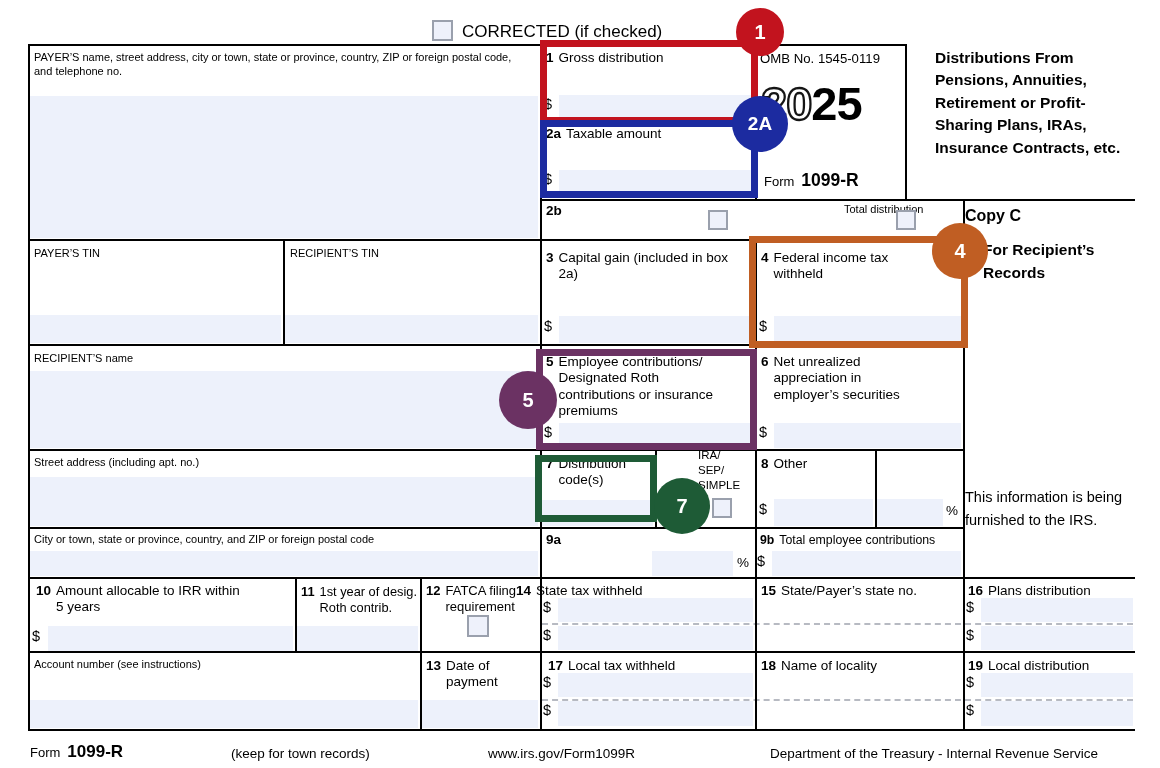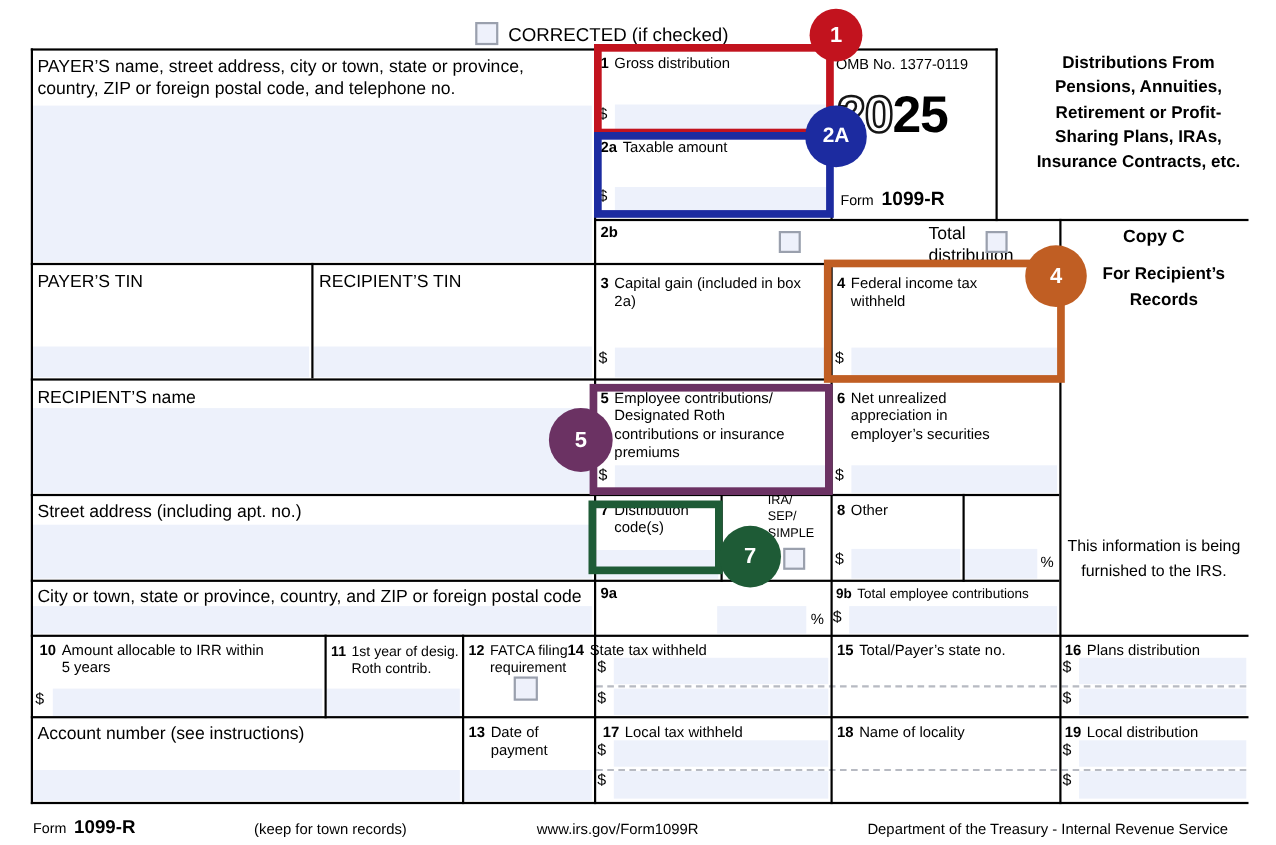--- a/index.html
+++ b/index.html
@@ -6,24 +6,24 @@
   #page{position:relative;width:1160px;height:768px;background:#fff;overflow:hidden;
         font-family:"Liberation Sans","DejaVu Sans",sans-serif;color:#000;}
   .abs{position:absolute;}
   .strip{position:absolute;background:#edf1fb;z-index:1;}
   .hl{position:absolute;background:#000;height:2px;z-index:3;}
   .vl{position:absolute;background:#000;width:2px;z-index:3;}
   .dash{position:absolute;border-top:2px dashed #b7bac2;height:0;z-index:2;}
   .cb{position:absolute;background:#eef1fb;border:2px solid #9aa0ad;z-index:4;box-sizing:border-box;}
   .lbl{position:absolute;font-size:13.5px;line-height:1.22;display:flex;gap:5px;z-index:4;}
   .lbl b{font-weight:700;}
-  .plain{position:absolute;font-size:16px;line-height:1.25;z-index:4;}
+  .plain{position:absolute;font-size:11px;line-height:1.25;z-index:4;}
   .dol{position:absolute;font-size:14.5px;z-index:4;}
   .pct{position:absolute;font-size:13.5px;z-index:4;}
-  .rt{text-align:center;}
+  .rt{text-align:left;}
   .bold{font-weight:700;}
   .obox{position:absolute;border-style:solid;border-width:7px;z-index:7;box-sizing:border-box;background:transparent;}
   .circle{position:absolute;border-radius:50%;color:#fff;font-weight:700;display:flex;
           align-items:center;justify-content:center;z-index:8;}
   .year{font-weight:700;font-size:47px;line-height:1;letter-spacing:-1px;z-index:4;}
   .y-o{color:#fff;-webkit-text-stroke:2.3px #151515;}
   .y-s{color:#000;}
   .formno{display:flex;align-items:baseline;gap:7px;z-index:4;}
 </style>
 </head>
@@ -182,21 +182,21 @@
     </div>
 
   <div class="lbl" style="left:516px;top:583px">
       <b>14</b>
       <span>State tax withheld</span>
     </div>
   <div class="dol" style="left:543px;top:599px">$</div>
   <div class="dol" style="left:543px;top:627px">$</div>
   <div class="lbl" style="left:761px;top:583px">
       <b>15</b>
-      <span>Total/Payer’s state no.</span>
+      <span>State/Payer’s state no.</span>
     </div>
   <div class="lbl" style="left:968px;top:583px">
       <b>16</b>
       <span>Plans distribution</span>
     </div>
   <div class="dol" style="left:966px;top:599px">$</div>
   <div class="dol" style="left:966px;top:627px">$</div>
 
   <div class="lbl" style="left:548px;top:658px">
       <b>17</b>
@@ -208,21 +208,21 @@
       <b>18</b>
       <span>Name of locality</span>
     </div>
   <div class="lbl" style="left:968px;top:658px">
       <b>19</b>
       <span>Local distribution</span>
     </div>
   <div class="dol" style="left:966px;top:674px">$</div>
   <div class="dol" style="left:966px;top:702px">$</div>
 
-  <div class="plain" style="left:760px;top:51px;font-size:13.2px">OMB No. 1377-0119</div>
+  <div class="plain" style="left:760px;top:51px;font-size:13.2px">OMB No. 1545-0119</div>
   <div class="abs year" style="left:761px;top:80px"><span class="y-o">20</span><span class="y-s">25</span></div>
   <div class="abs formno" style="left:764px;top:170px">
       <span style="font-size:13px">Form</span>
       <b style="font-size:17.5px">1099-R</b>
     </div>
 
   <div class="plain rt bold" style="left:935px;top:47px;width:200px;font-size:15.5px;line-height:1.45">Distributions From Pensions, Annuities, Retirement or Profit-Sharing Plans, IRAs, Insurance Contracts, etc.</div>
   <div class="plain rt bold" style="left:965px;top:206px;width:168px;font-size:16px">Copy C</div>
   <div class="plain rt bold" style="left:983px;top:238px;width:150px;font-size:15.5px;line-height:1.5">For Recipient’s Records</div>
   <div class="plain rt" style="left:965px;top:486px;width:168px;font-size:14.5px;line-height:1.6">This information is being furnished to the IRS.</div>

